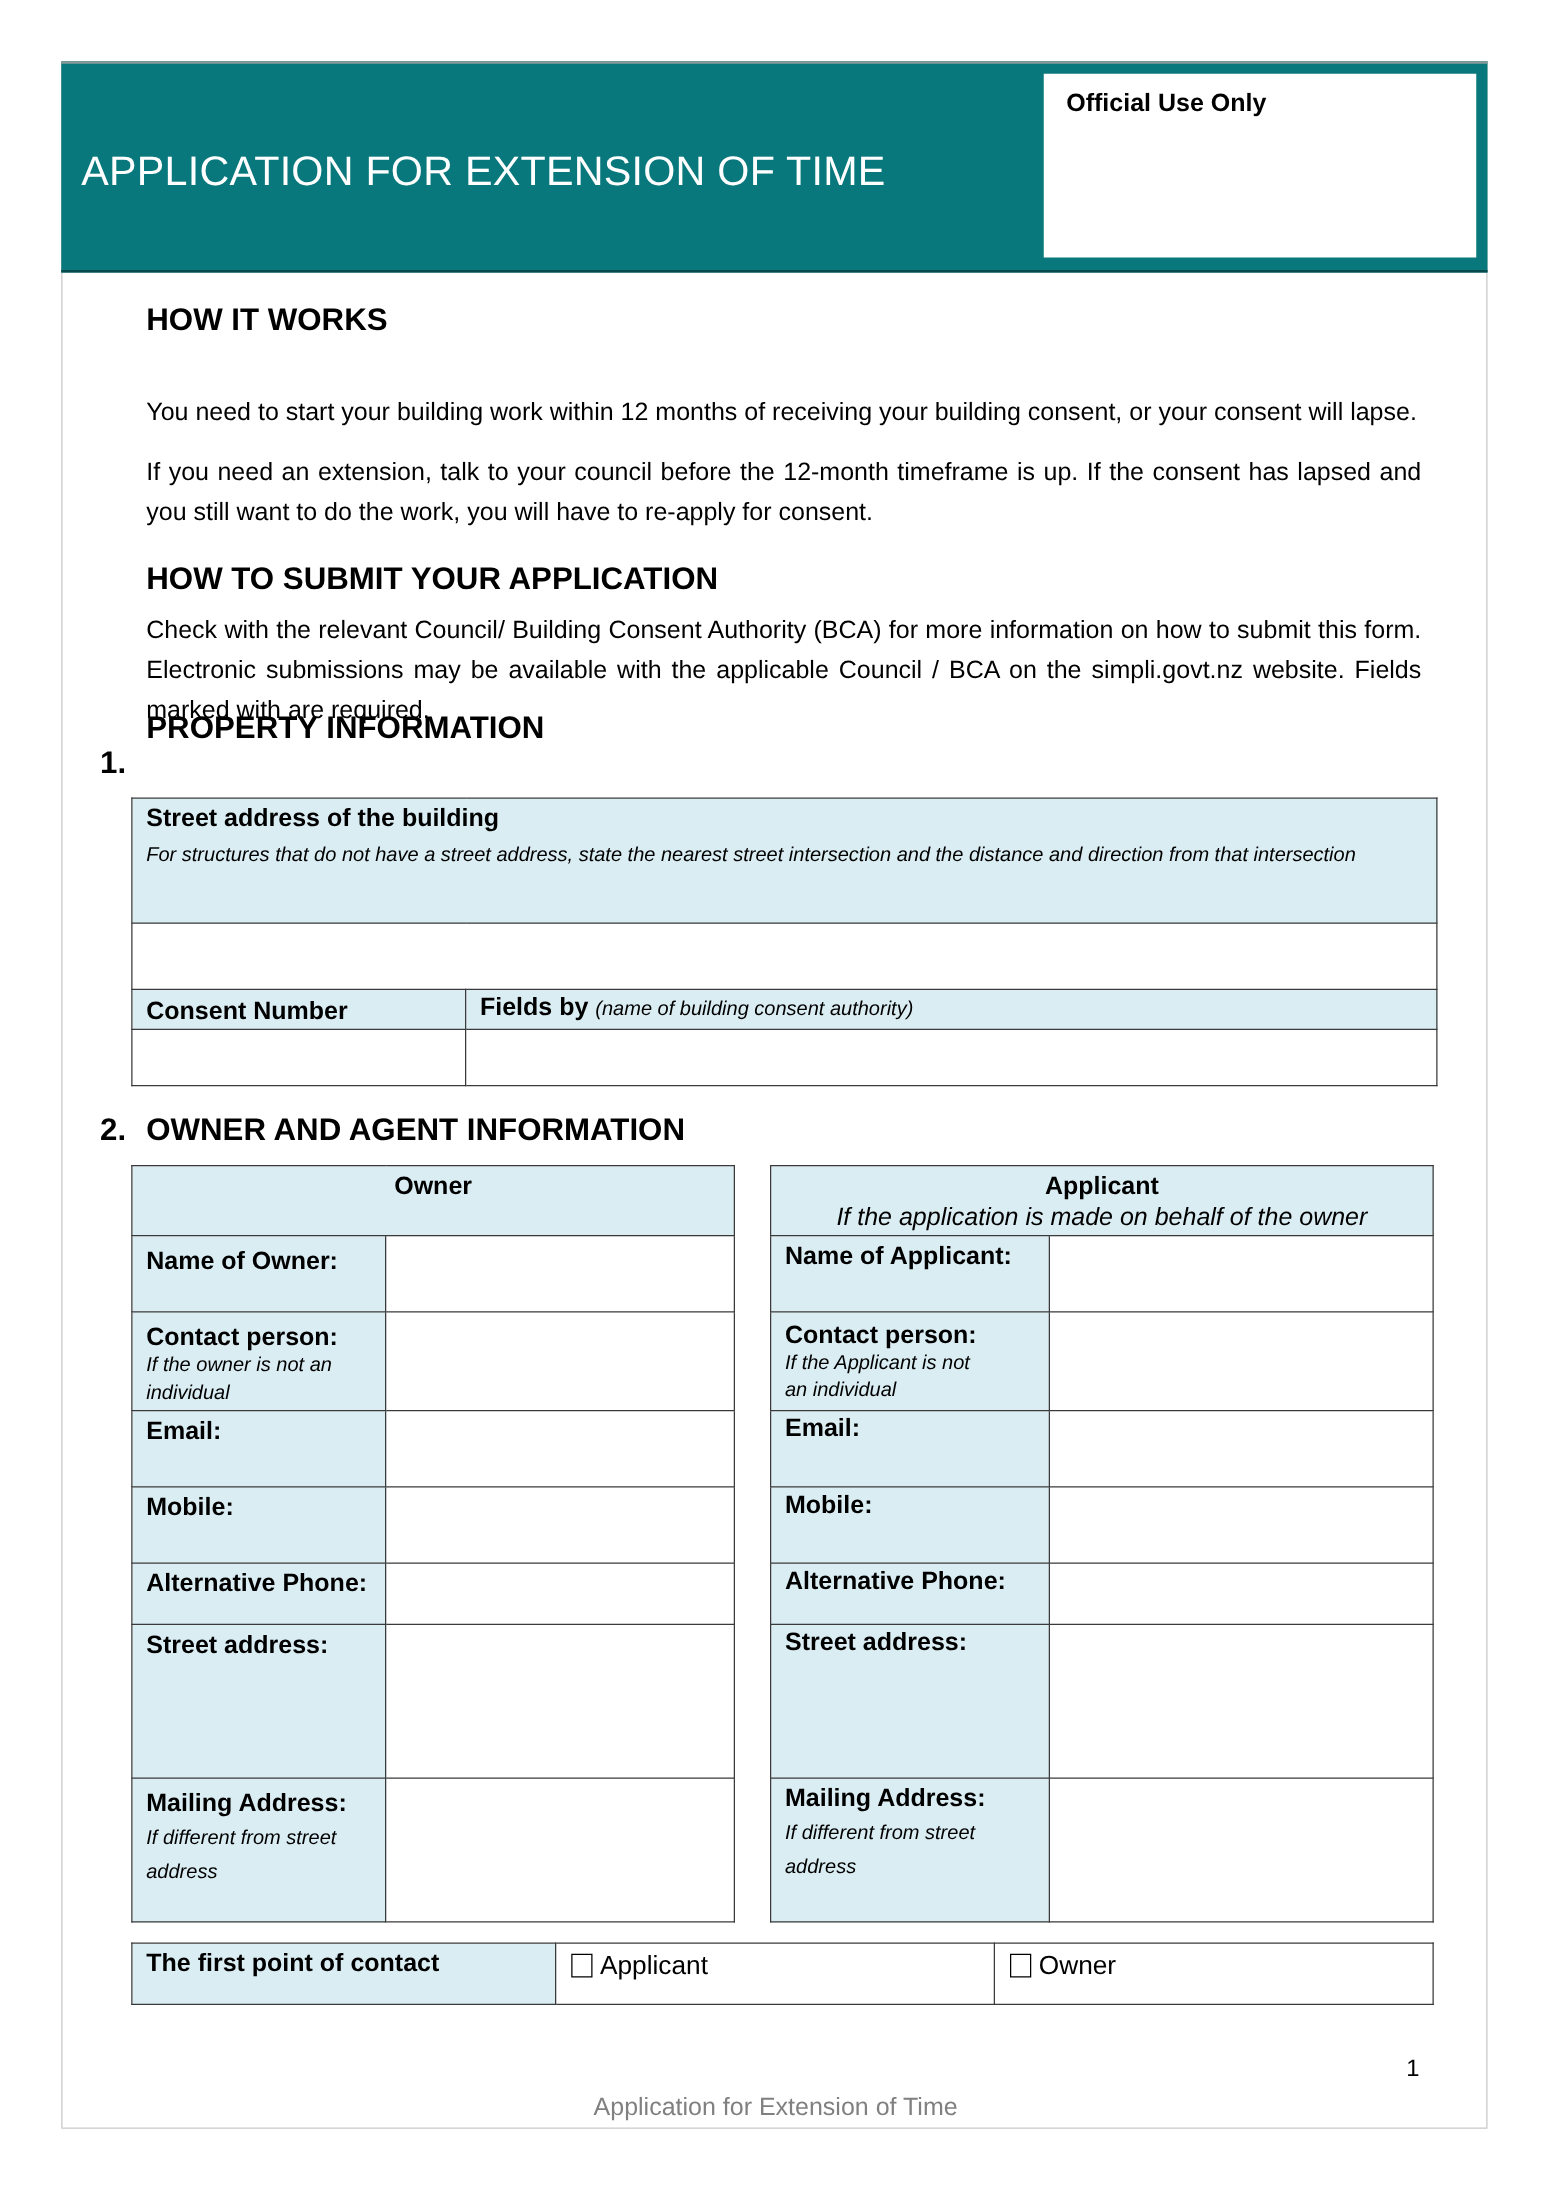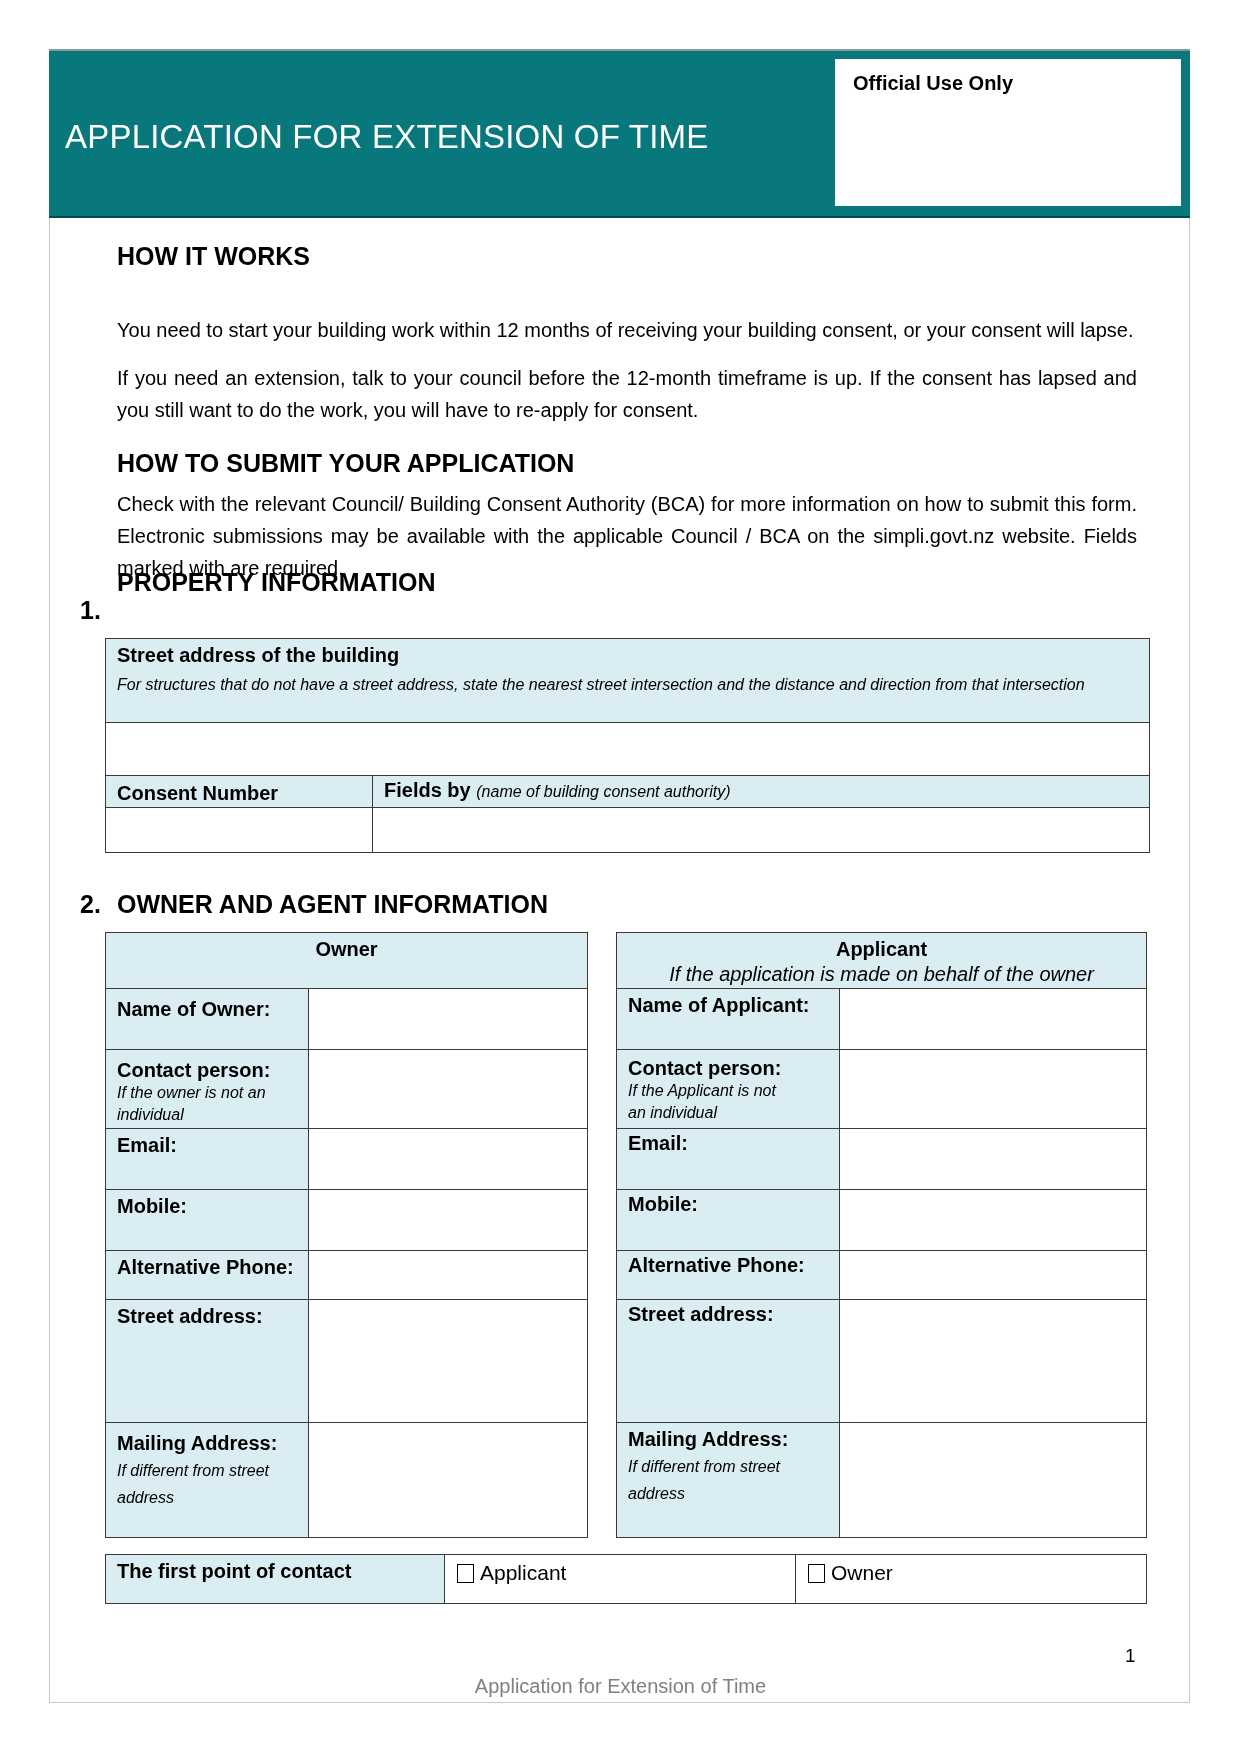--- a/index.html
+++ b/index.html
@@ -44,21 +44,21 @@
 
 <div class="abs h" style="left:80px; top:596px;">1.</div>
 <div class="abs h" style="left:117px; top:568px;">PROPERTY INFORMATION</div>
 
 <table class="form" style="left:105px; top:638px; width:1044px;">
   <colgroup>
       <col style="width:267px">
       <col style="width:777px">
     </colgroup>
   <tbody>
-      <tr style="height:84px">
+      <tr style="height:100px">
     <td colspan="2" class="blue">
       <div class="lbl" style="padding-top:4px;">
         <span>Street address of the building</span>
         <span class="sub" style="margin-top:4px; line-height:27px;">For structures that do not have a street address, state the nearest street intersection and the distance and direction from that intersection</span>
       </div>
     </td>
   </tr>
   <tr style="height:53px">
     <td colspan="2">
           <span class="field"></span>

